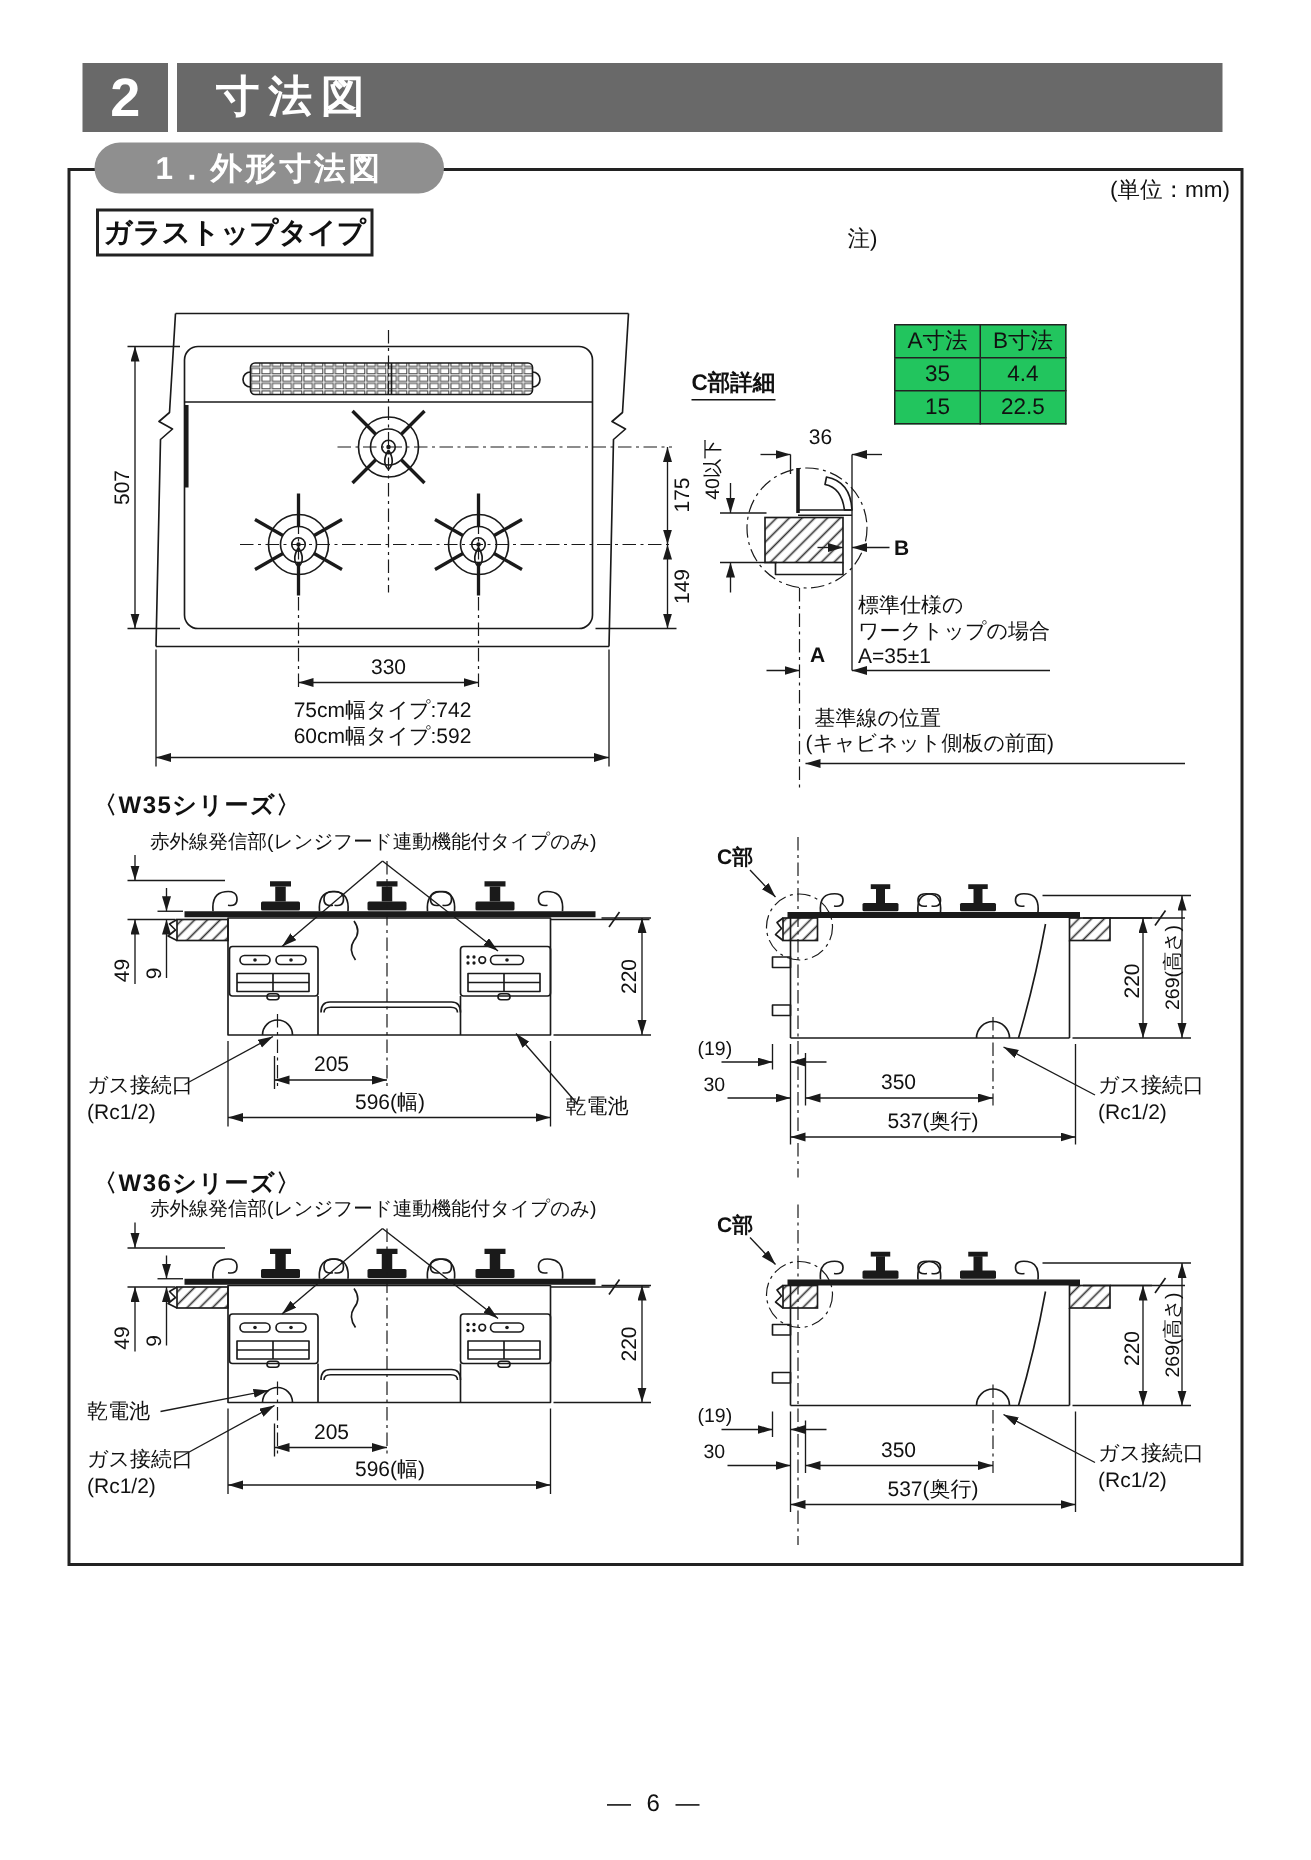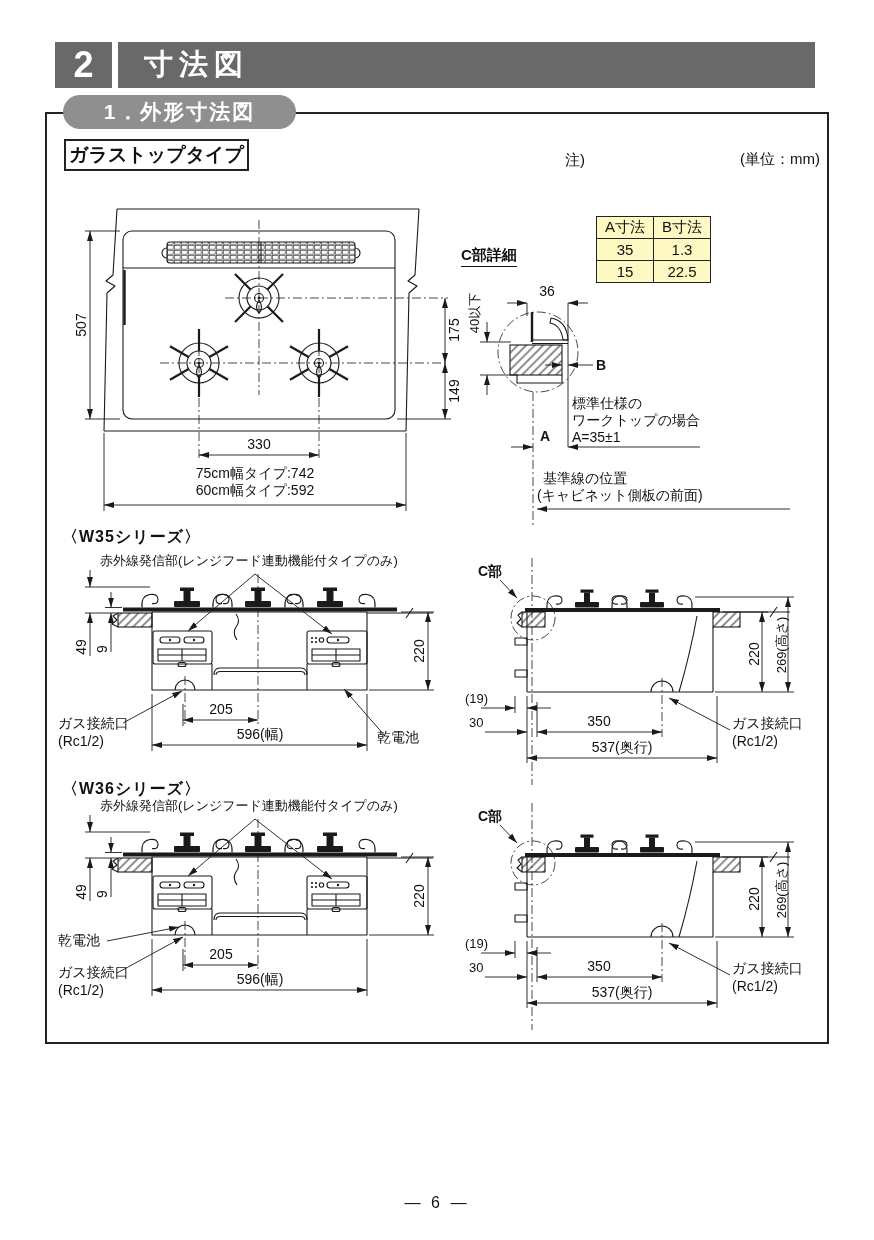--- a/index.html
+++ b/index.html
@@ -8,25 +8,25 @@
   .abs{position:absolute;}
   #hdr-num{left:55px;top:42px;width:57px;height:46px;background:#696969;color:#fff;
            font-size:36px;font-weight:bold;display:flex;align-items:center;justify-content:center;}
   #hdr-bar{left:118px;top:42px;width:697px;height:46px;background:#696969;color:#fff;
            font-size:29px;font-weight:bold;display:flex;align-items:center;
            padding-left:26px;box-sizing:border-box;letter-spacing:6px;}
   #pill{left:63px;top:95px;width:233px;height:34px;background:#8f8f8f;color:#fff;
         border-radius:17px;font-size:21px;font-weight:bold;display:flex;align-items:center;
         justify-content:center;letter-spacing:2px;z-index:2;}
   #mainbox{left:45px;top:112px;width:780px;height:928px;border:2px solid #222;background:#fff;z-index:0;}
-  #unit-note{left:630px;top:117px;width:190px;text-align:right;font-size:15px;z-index:2;margin-top:33px;}
+  #unit-note{left:630px;top:117px;width:190px;text-align:right;font-size:15px;z-index:2;}
   #glass-box{left:64px;top:139px;width:181px;height:28px;border:2px solid #222;font-size:19px;
              font-weight:bold;display:flex;align-items:center;justify-content:center;background:#fff;}
   #note{left:565px;top:150px;font-size:15px;line-height:20px;display:flex;gap:5px;}
-  #ab-table{left:596px;top:216px;border-collapse:collapse;font-size:15px;background:#fef9c3;}
+  #ab-table{left:596px;top:216px;border-collapse:collapse;font-size:15px;background:#22c55e;}
   #ab-table th,#ab-table td{border:1.6px solid #222;width:56px;height:21px;text-align:center;
              padding:0;font-weight:normal;}
   #cdetail-title{left:461px;top:246px;font-size:15px;font-weight:bold;
                  border-bottom:1.6px solid #111;padding-bottom:1px;}
   .series-h{font-size:16px;font-weight:bold;letter-spacing:1px;}
   #w35-h{left:62px;top:527px;} #w36-h{left:62px;top:779px;}
   #pageno{left:0;top:1194px;width:874px;text-align:center;font-size:16px;letter-spacing:3px;}
   svg{position:absolute;overflow:visible;}
   svg text{font-family:"Liberation Sans","DejaVu Sans",sans-serif;fill:#111;}
   .ln{fill:none;stroke:#1a1a1a;stroke-width:1.1;stroke-linejoin:round;}
@@ -55,21 +55,21 @@
 </div>
 
 <table class="abs" id="ab-table">
   <tbody>
       <tr>
     <th>A寸法</th>
     <th>B寸法</th>
   </tr>
   <tr>
     <td>35</td>
-    <td>1.3</td>
+    <td>4.4</td>
   </tr>
   <tr>
     <td>15</td>
     <td>22.5</td>
   </tr>
 </tbody>
   </table>
 
 <div class="abs" id="cdetail-title">C部詳細</div>
 

